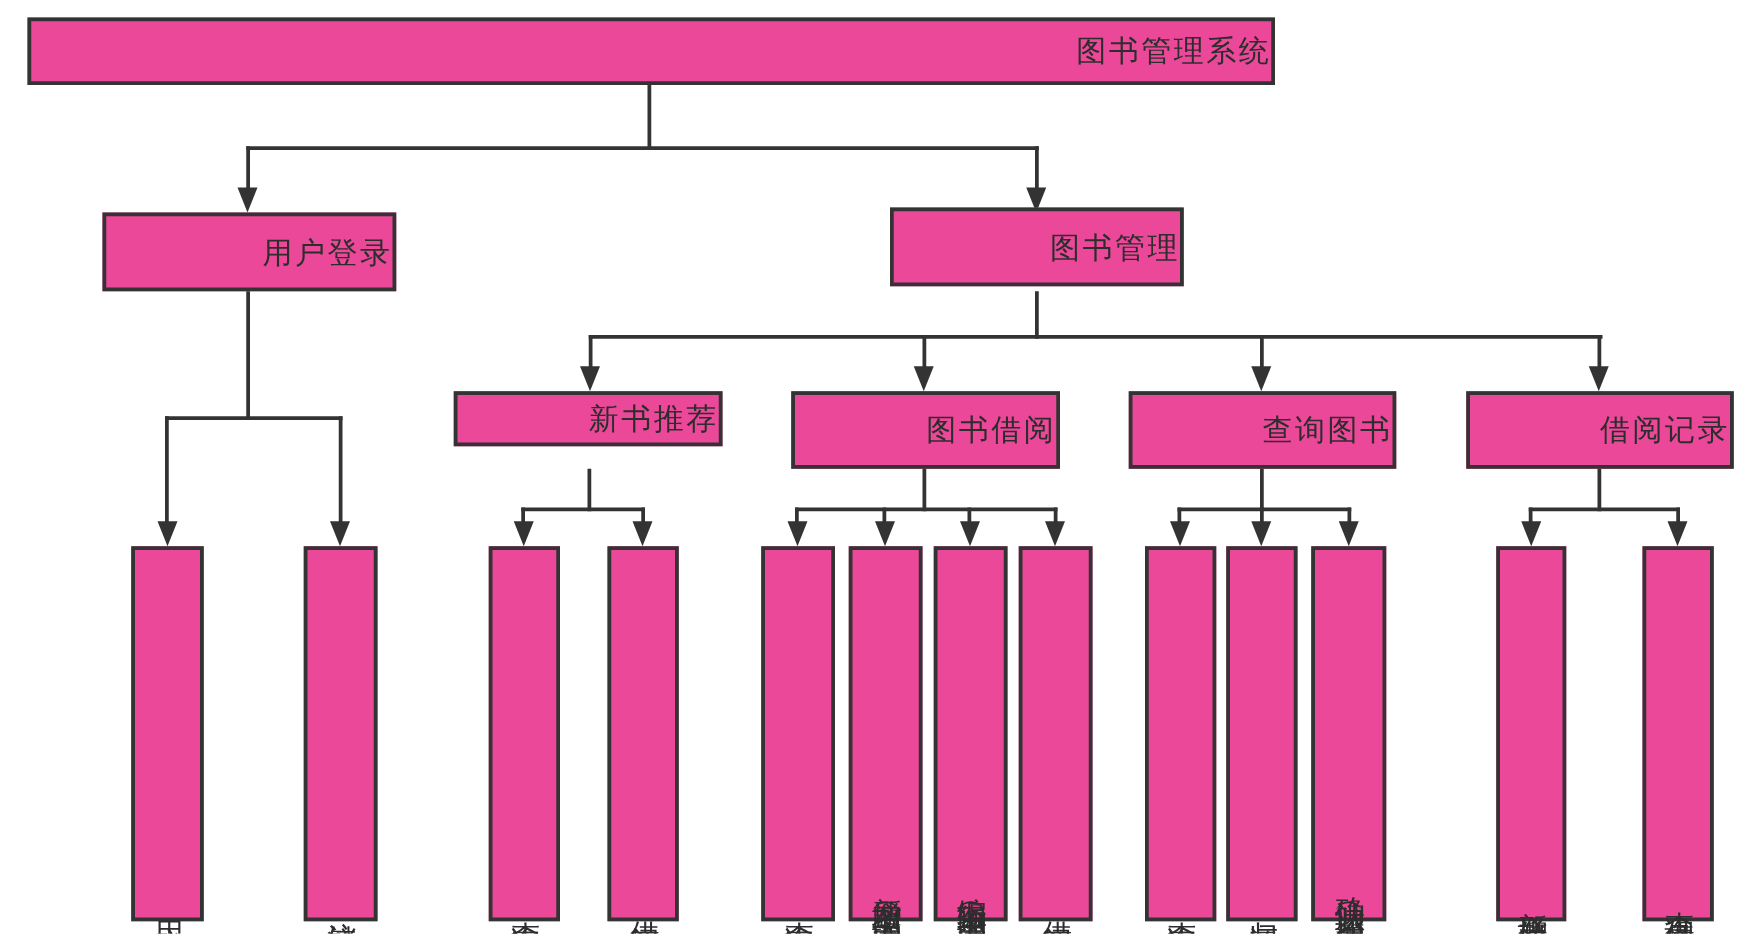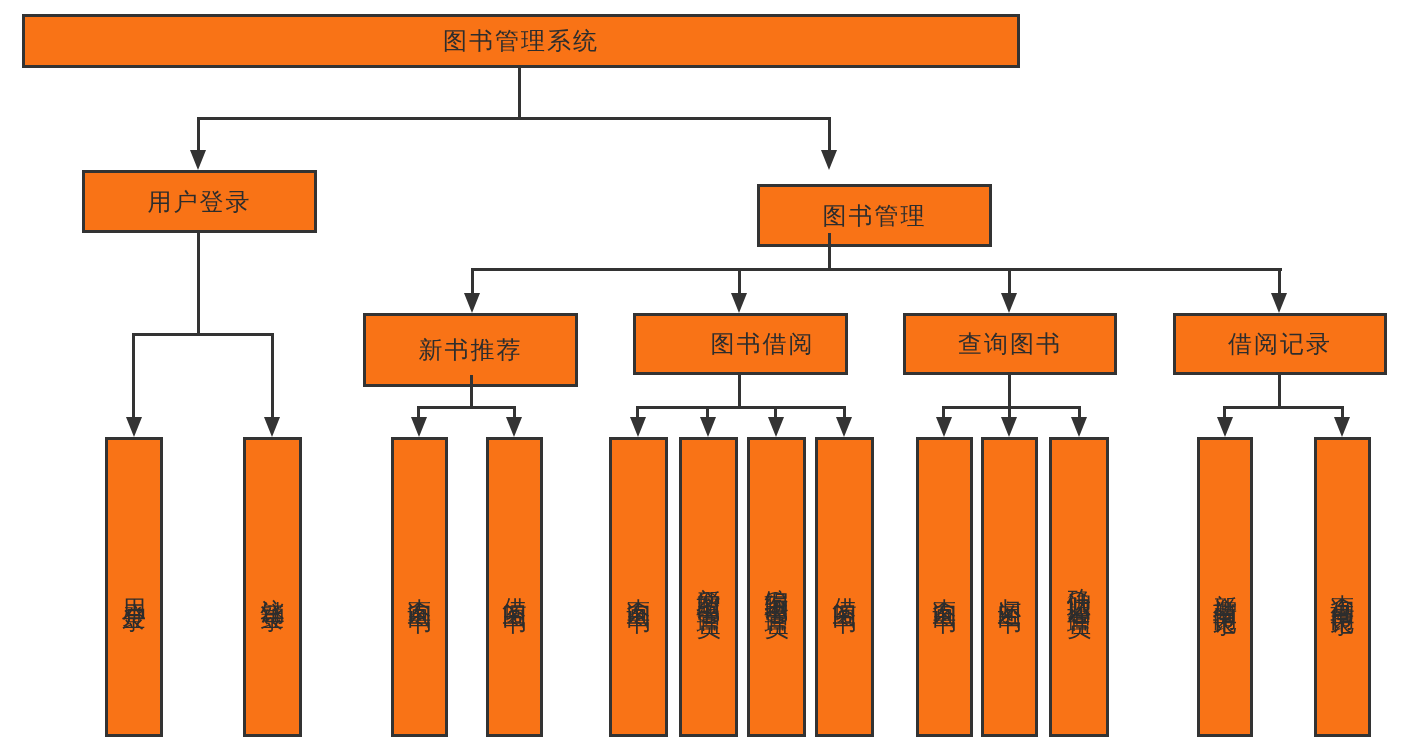--- a/index.html
+++ b/index.html
@@ -13,24 +13,24 @@
   body{font-family:"Liberation Sans","DejaVu Sans",sans-serif;}
   .canvas{
     position:relative;
     width:1405px;height:747px;
     background:var(--bg);
     overflow:hidden;
   }
   .node{
     position:absolute;
     border:3px solid var(--line);
-    background:#f97316;
+    background:#ec4899;
     display:flex;
     align-items:center;
-    justify-content:center;
+    justify-content:flex-end;
     color:var(--text);
     font-size:24px;
     letter-spacing:2px;
     white-space:nowrap;
   }
   .leaf{
     writing-mode:vertical-rl;
     text-orientation:mixed;
     letter-spacing:4px;
     font-size:24px;
@@ -72,21 +72,21 @@
     <div class="hline" style="left:197px;top:117px;width:634px;"></div>
     <div class="vline" style="left:197px;top:117px;height:37px;"></div>
     <div class="arrow" style="left:190px;top:150px;"></div>
     <div class="vline" style="left:828px;top:117px;height:37px;"></div>
     <div class="arrow" style="left:821px;top:150px;"></div>
   </div>
 
   <div class="node" style="left:82px;top:170px;width:235px;height:63px;">
     <span>用户登录</span>
   </div>
-  <div class="node" style="left:712px;top:184px;width:235px;height:63px;margin-left:45px;">
+  <div class="node" style="left:712px;top:166px;width:235px;height:63px;">
     <span>图书管理</span>
   </div>
 
   <div>
     <div class="vline" style="left:197px;top:233px;height:103px;"></div>
     <div class="hline" style="left:132px;top:333px;width:142px;"></div>
     <div class="vline" style="left:132px;top:333px;height:86px;"></div>
     <div class="arrow" style="left:126px;top:417px;"></div>
     <div class="vline" style="left:271px;top:333px;height:86px;"></div>
     <div class="arrow" style="left:264px;top:417px;"></div>
@@ -98,21 +98,21 @@
     <div class="vline" style="left:471px;top:268px;height:28px;"></div>
     <div class="arrow" style="left:464px;top:293px;"></div>
     <div class="vline" style="left:738px;top:268px;height:28px;"></div>
     <div class="arrow" style="left:731px;top:293px;"></div>
     <div class="vline" style="left:1008px;top:268px;height:28px;"></div>
     <div class="arrow" style="left:1001px;top:293px;"></div>
     <div class="vline" style="left:1278px;top:268px;height:28px;"></div>
     <div class="arrow" style="left:1271px;top:293px;"></div>
   </div>
 
-  <div class="node" style="left:363px;top:313px;width:215px;height:74px;">
+  <div class="node" style="left:363px;top:313px;width:215px;height:44px;">
     <span>新书推荐</span>
   </div>
   <div class="node" style="left:633px;top:313px;width:215px;height:62px;padding-left:44px;">
     <span>图书借阅</span>
   </div>
   <div class="node" style="left:903px;top:313px;width:214px;height:62px;">
     <span>查询图书</span>
   </div>
   <div class="node" style="left:1173px;top:313px;width:214px;height:62px;font-family:Liberation Mono, monospace;">
     <span>借阅记录</span>

